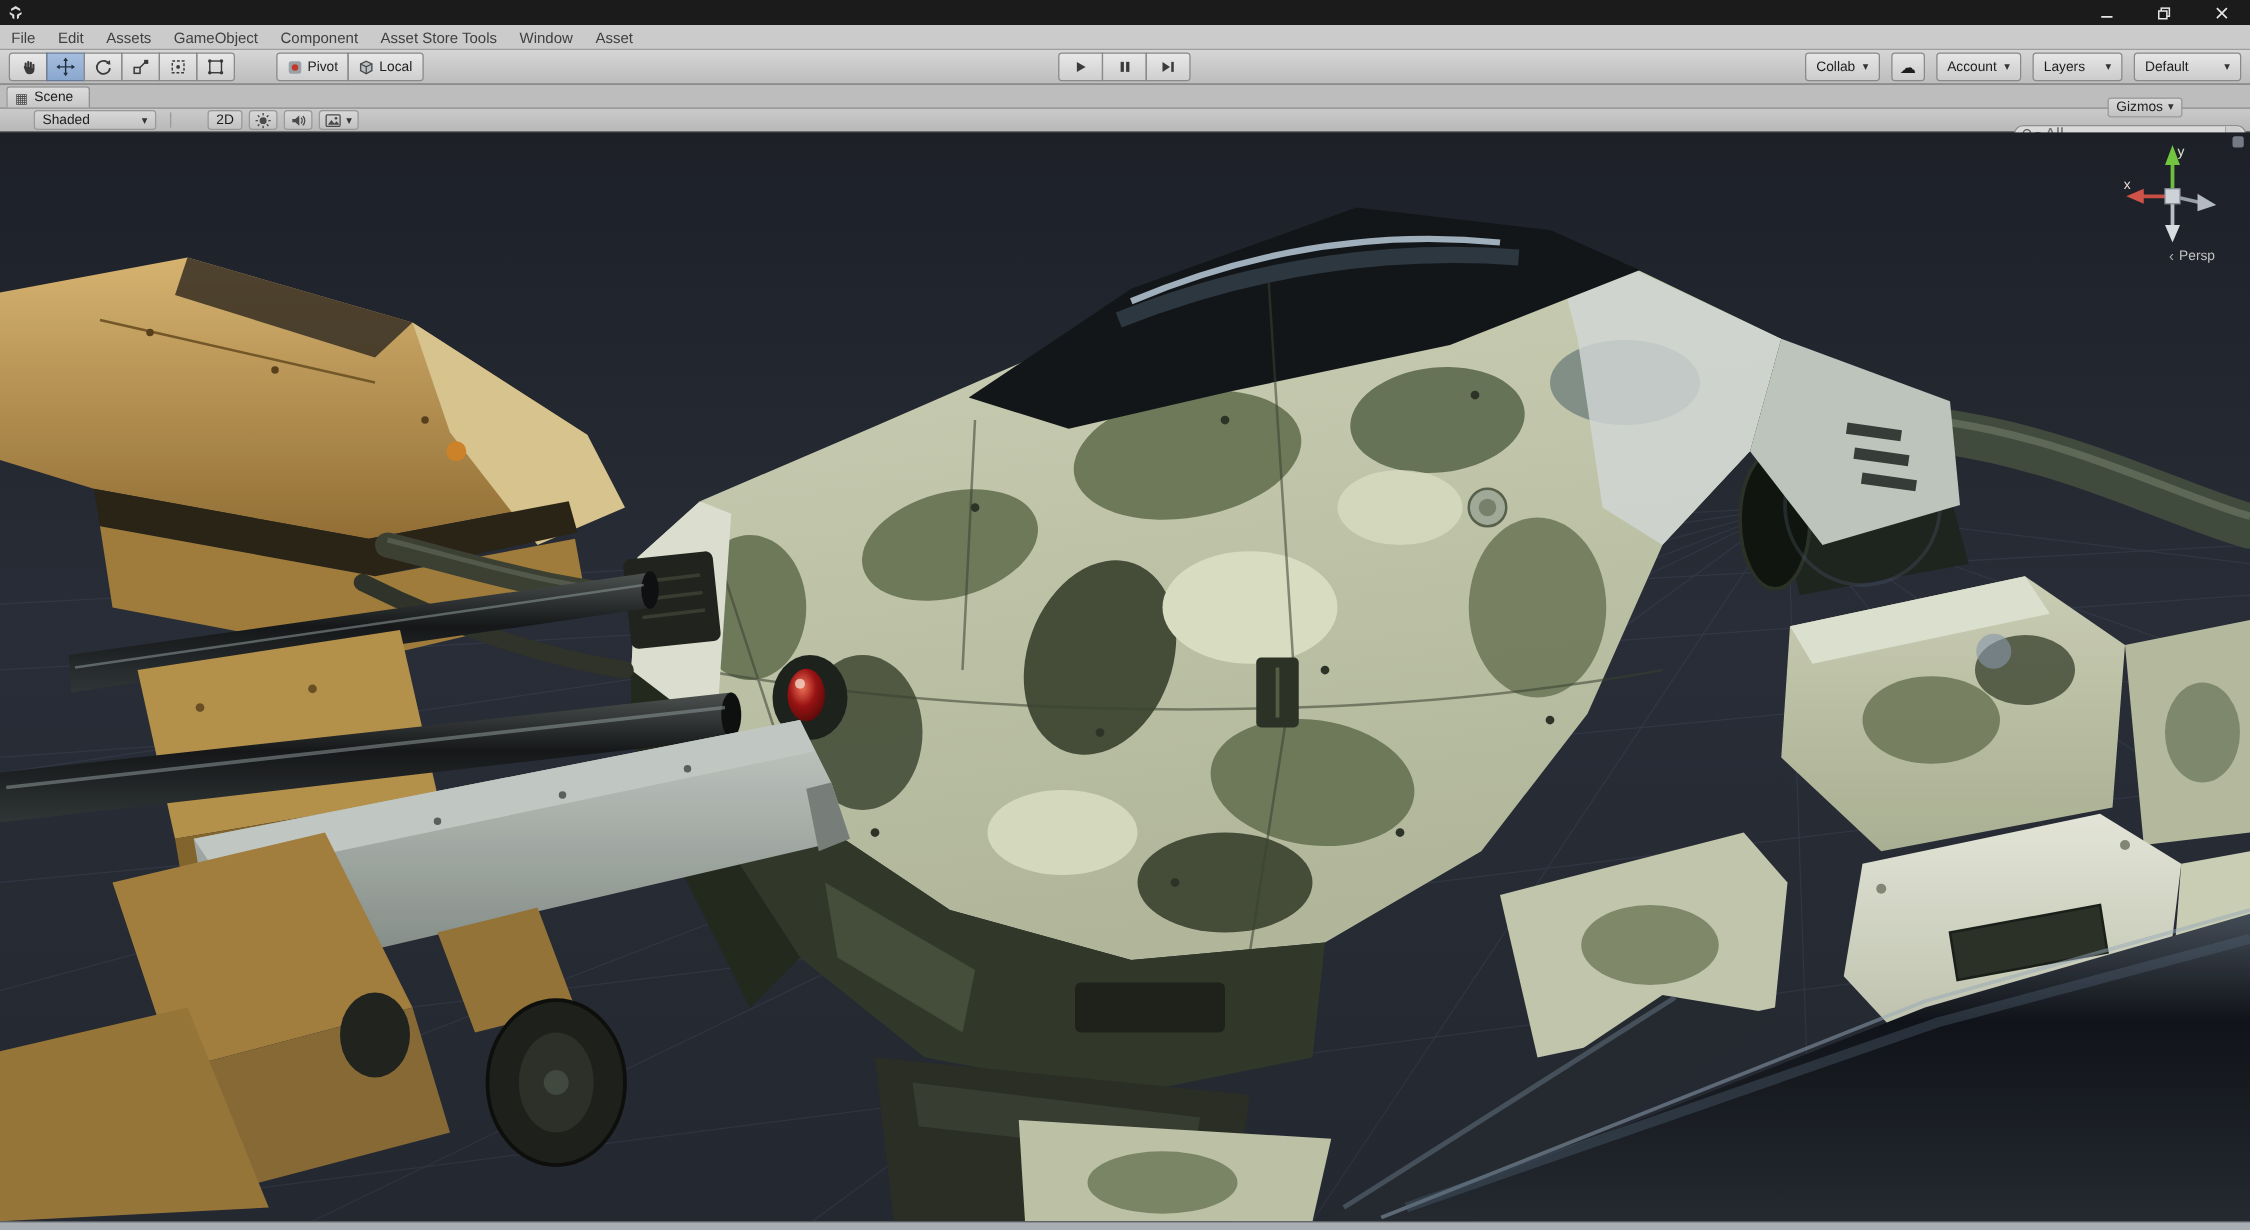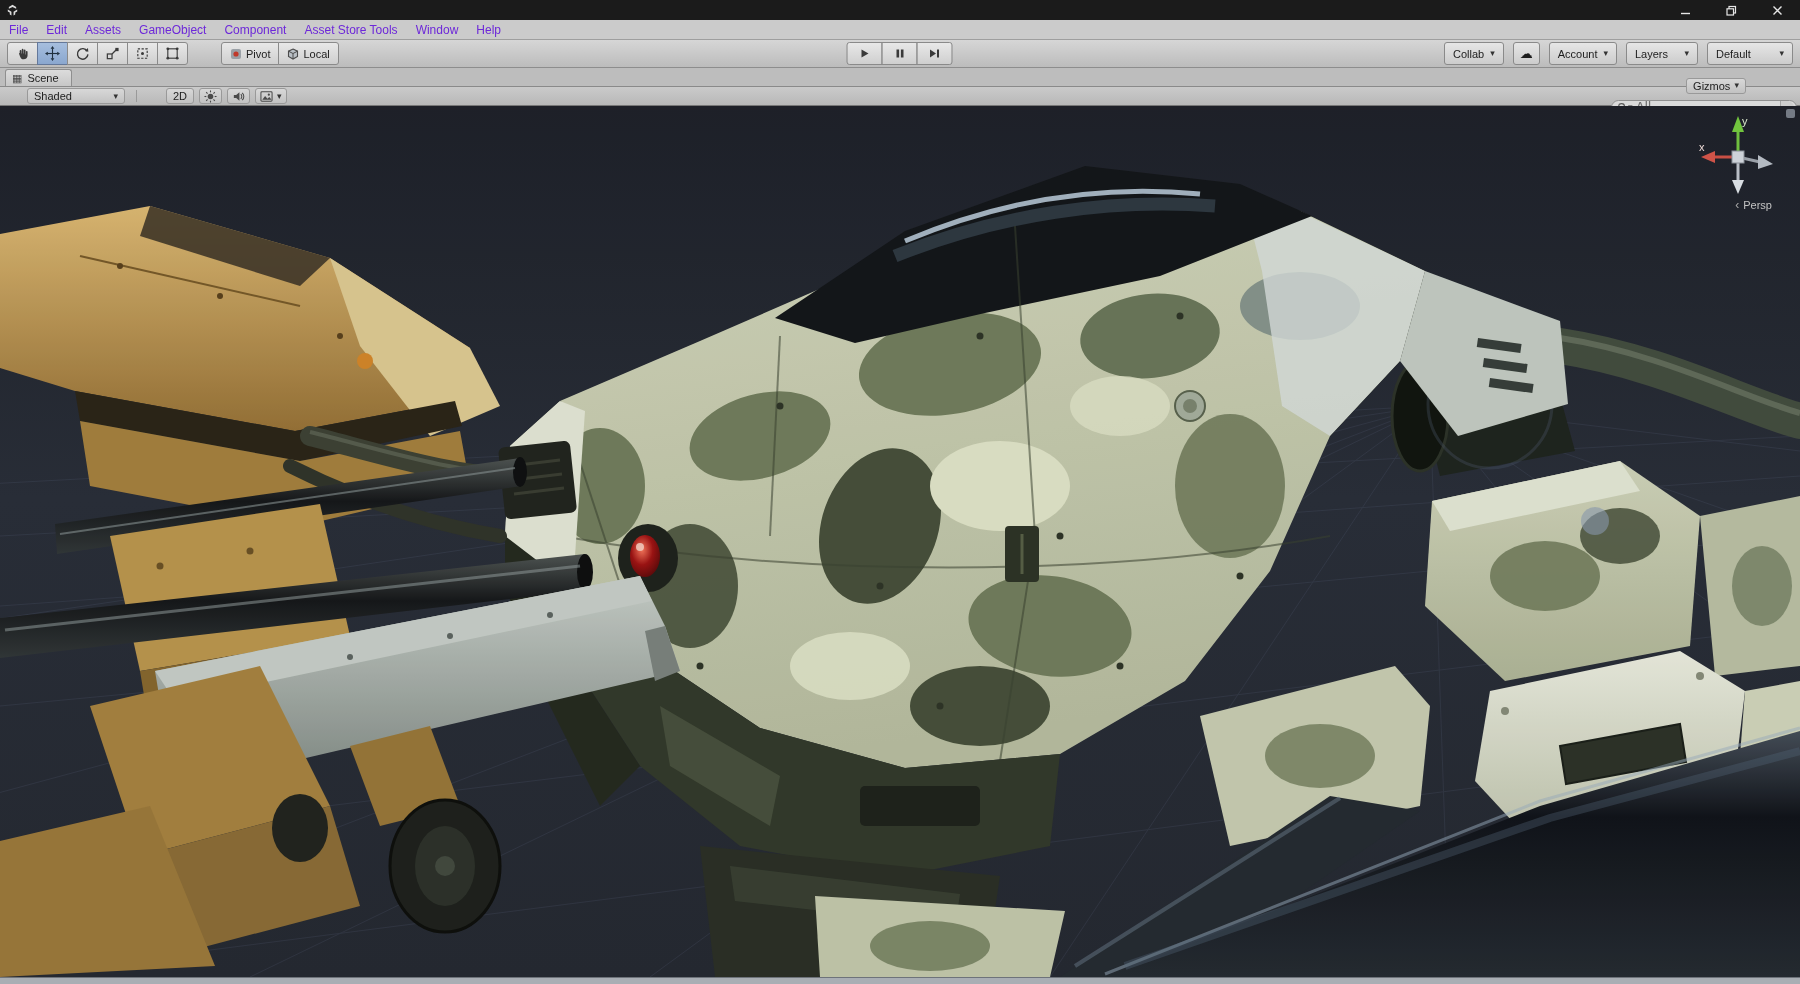--- a/index.html
+++ b/index.html
@@ -7,21 +7,21 @@
   body { font-family:"Liberation Sans", sans-serif; background:#222; -webkit-font-smoothing:antialiased; }
 
   
   .titlebar { height:20px; background:#1b1b1b; color:#e9e9e9; display:flex; align-items:center; font-size:12px; }
   .unity-logo { margin:0 6px; display:flex; align-items:center; }
   .title-text { white-space:nowrap; letter-spacing:.1px; }
   .win-controls { margin-left:auto; display:flex; height:100%; }
   .win-btn { width:46px; height:100%; display:flex; align-items:center; justify-content:center; }
 
   
-  .menubar { height:20px; background:#cbcbcb; border-bottom:1px solid #9e9e9e; display:flex; align-items:flex-end; font-size:12px; color:#6d28d9; }
+  .menubar { height:20px; background:#cbcbcb; border-bottom:1px solid #9e9e9e; display:flex; align-items:flex-end; font-size:12px; color:#404040; }
   .menu-item { padding:0 9px; height:100%; display:flex; align-items:center; cursor:default; }
 
   
   .toolbar { height:28px; background:linear-gradient(#d6d6d6,#bcbcbc); border-bottom:1px solid #8d8d8d; display:flex; align-items:center; padding:0 7px; position:relative; }
   .tool-group { display:flex; }
   .tbtn { width:31px; height:23px; background:linear-gradient(#e8e8e8,#cfcfcf); border:1px solid #8a8a8a; margin-left:-1px; display:flex; align-items:center; justify-content:center; }
   .tool-group .tbtn:first-child { border-radius:3px 0 0 3px; margin-left:0; }
   .tool-group .tbtn:last-child { border-radius:0 3px 3px 0; }
   .tbtn.selected { background:linear-gradient(#a6bede,#8aa7cf); border-color:#64789a; }
   .tbtn.wide { width:auto; padding:0 8px; gap:4px; font-size:11px; color:#1d1d1d; }
@@ -96,21 +96,21 @@
 </div>
 
 <div class="menubar">
   <span class="menu-item">File</span>
   <span class="menu-item">Edit</span>
   <span class="menu-item">Assets</span>
   <span class="menu-item">GameObject</span>
   <span class="menu-item">Component</span>
   <span class="menu-item">Asset Store Tools</span>
   <span class="menu-item">Window</span>
-  <span class="menu-item">Help</span>
+  <span class="menu-item">Asset</span>
 </div>
 
 <div class="toolbar">
   <div class="tool-group">
     <div class="tbtn">
       <svg width="15" height="15" viewBox="0 0 16 16">
           <path fill="#3a3a3a" d="M5 9V5.2a.9.9 0 011.8 0V8h.4V3.9a.9.9 0 011.8 0V8h.4V4.5a.9.9 0 011.8 0V9h.4V6.2a.9.9 0 011.8 0v4c0 2.6-1.6 4-4.2 4-2 0-3-.9-3.8-3l-1-2.6c-.4-1 .7-1.7 1.4-.9z"></path>
         </svg>
     </div>
     <div class="tbtn selected">

